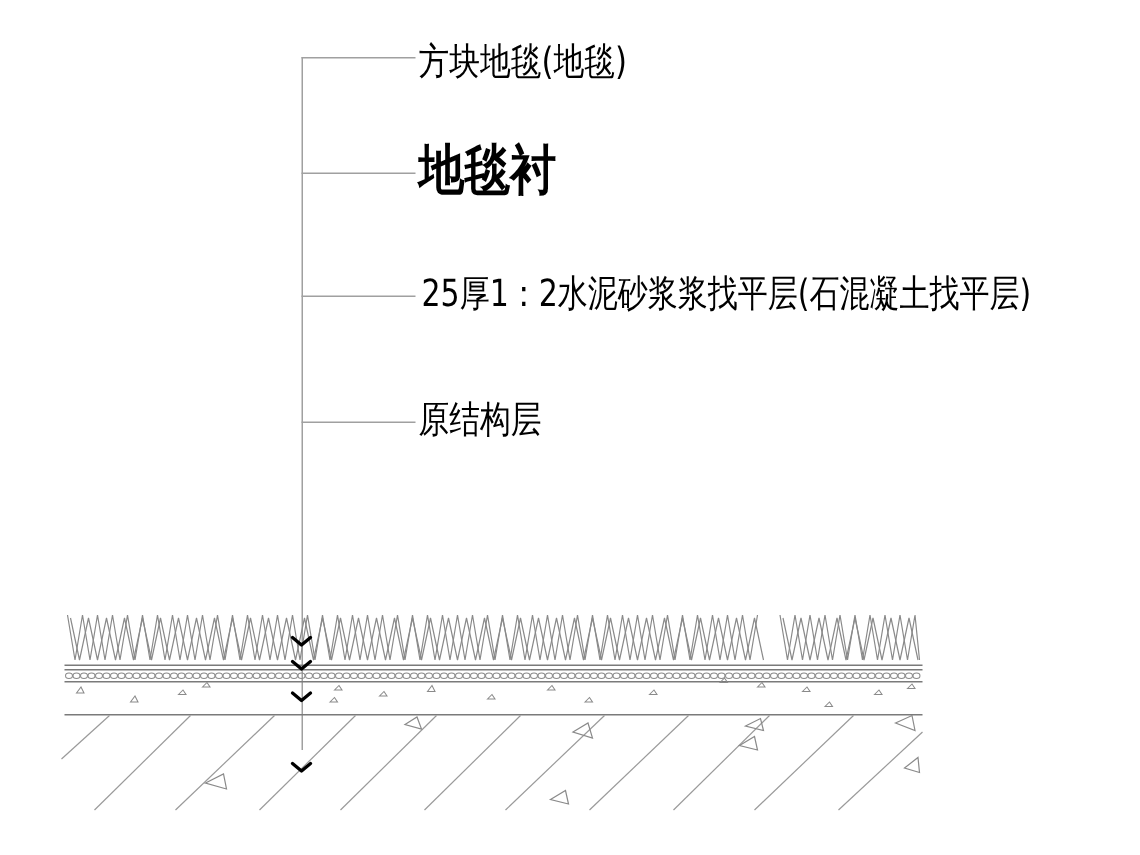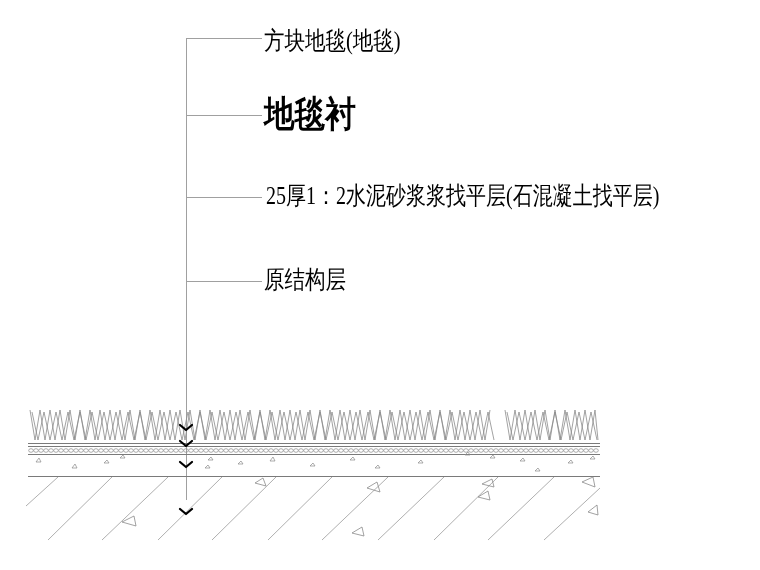--- a/index.html
+++ b/index.html
@@ -1,17 +1,17 @@
 <!DOCTYPE html>
 <html><head>
   <meta charset="utf-8">
   <style>
     html, body { margin: 0; padding: 0; background: #ffffff; }
     body { width: 760px; height: 570px; position: relative; overflow: hidden; font-family: "DejaVu Sans", sans-serif; }
-    .canvas { position: absolute; left: 0; top: 0; width: 676px; height: 570px; font-family: Liberation Serif, serif; }
+    .canvas { position: absolute; left: 15px; top: 0; width: 676px; height: 570px; }
     .label { position: absolute; color: #000; white-space: nowrap; line-height: 1; }
     .l1 { left: 264px; top: 28px; font-size: 25px; transform: scaleX(0.82); transform-origin: left top; }
     .l2 { left: 264px; top: 96px; font-size: 36px; font-weight: bold; transform: scaleX(0.85); transform-origin: left top; }
     .l3 { left: 266px; top: 183px; font-size: 25px; transform: scaleX(0.80); transform-origin: left top; }
     .l4 { left: 264px; top: 267px; font-size: 25px; transform: scaleX(0.82); transform-origin: left top; }
     svg { position: absolute; left: 0; top: 0; }
   </style>
 </head>
 <body>
 

